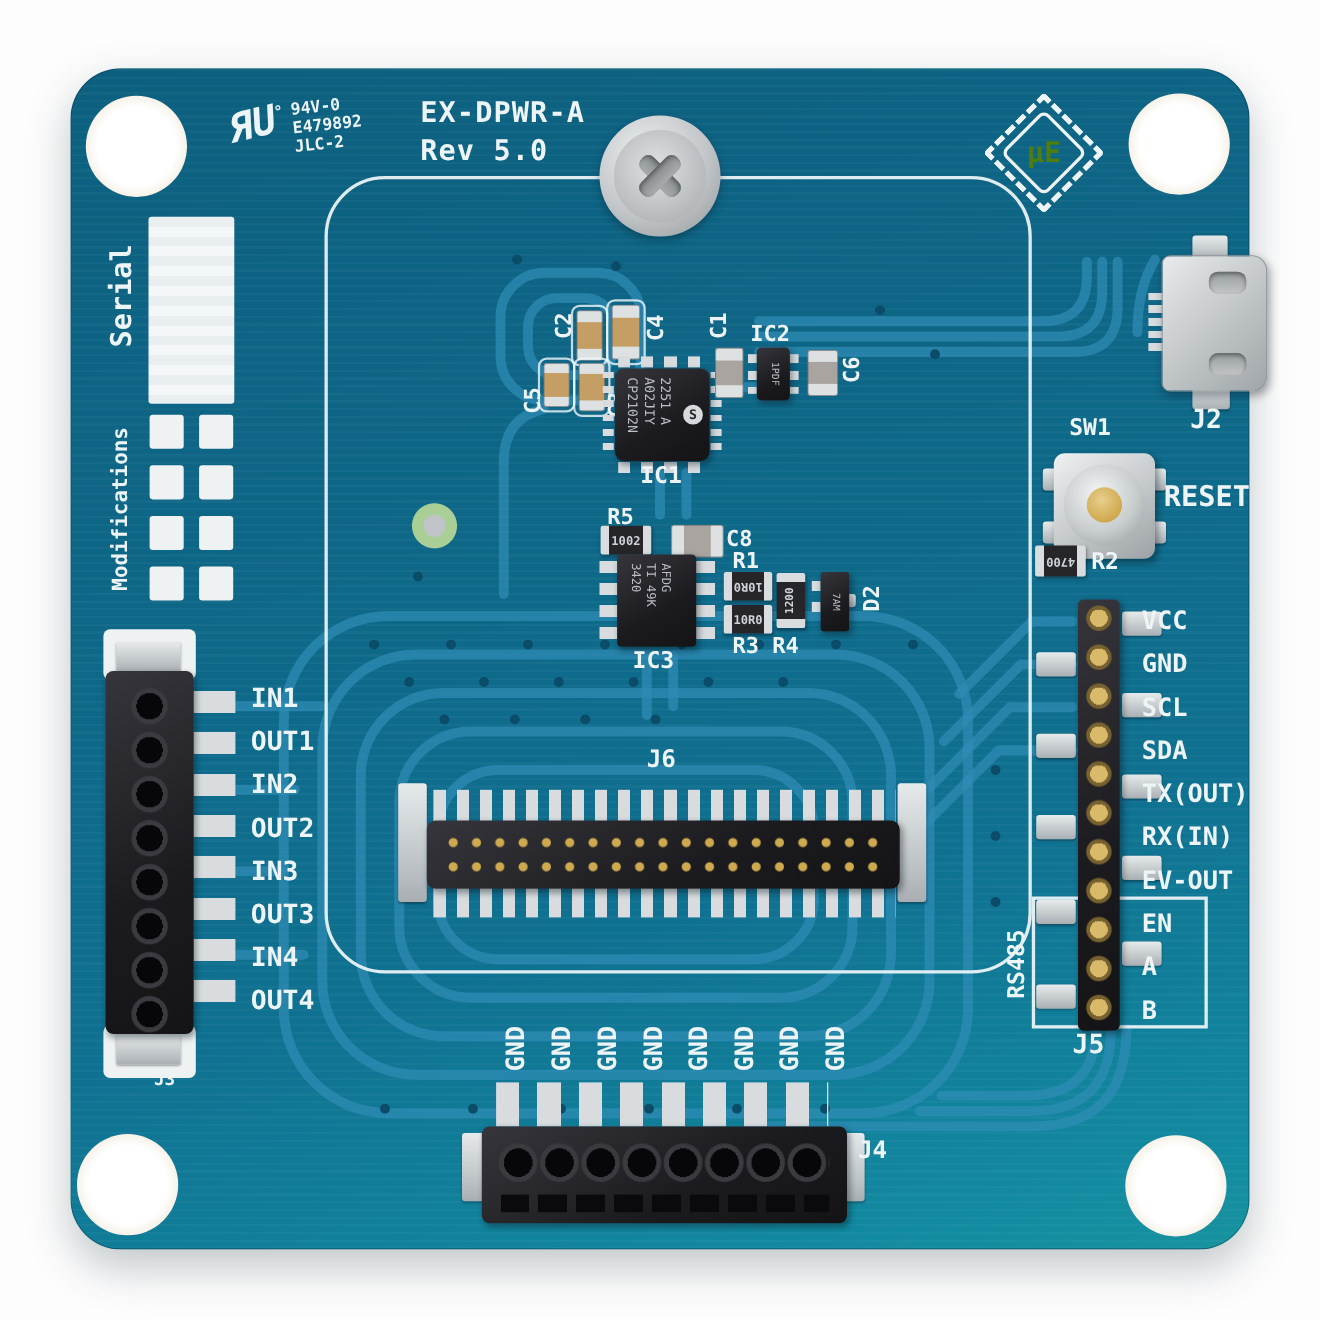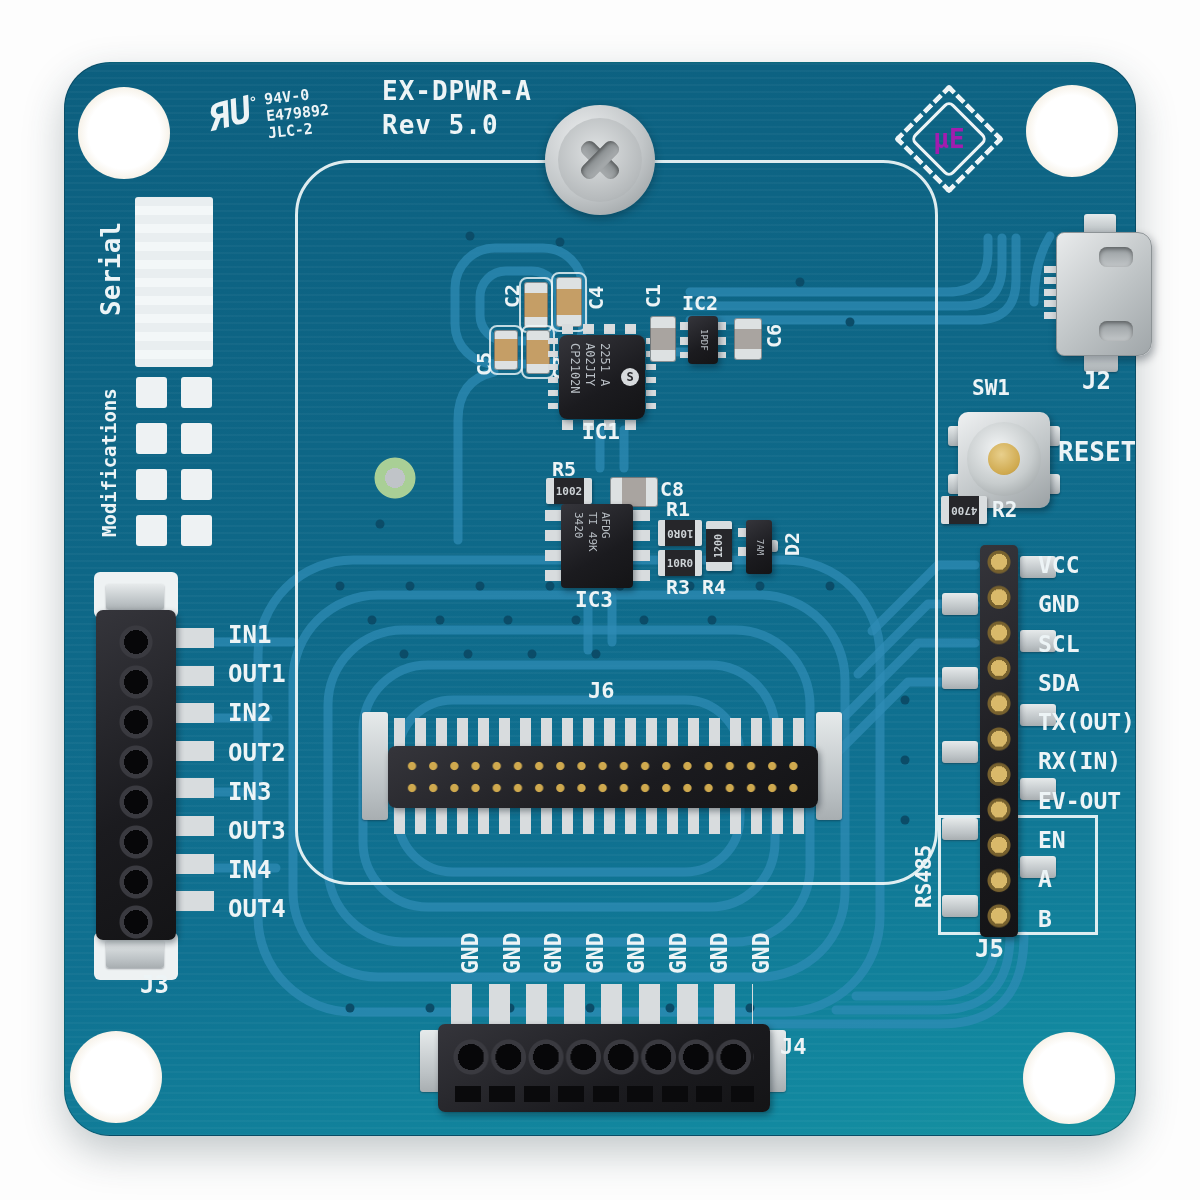--- a/index.html
+++ b/index.html
@@ -60,21 +60,21 @@
   
   .screw-o{border-radius:50%;background:radial-gradient(circle at 38% 32%,#eceeef,#c2c6c8 55%,#8f9597 100%);
         box-shadow:0 3px 8px rgba(0,20,30,.35);}
   .screw-i{border-radius:50%;background:radial-gradient(circle at 45% 40%,#dfe2e3,#b6babc 70%,#9aa0a2);}
   .screw-bar{border-radius:7px;background:linear-gradient(180deg,#84898b,#a9adaf);box-shadow:inset 0 2px 4px rgba(0,0,0,.35);}
 
   
   .ue-outer{position:absolute;inset:4px;transform:rotate(45deg);border:5px dashed #edf4f6;border-radius:4px;}
   .ue-inner{position:absolute;inset:15px;transform:rotate(45deg);border:3px solid #edf4f6;border-radius:7px;}
   .ue-text{position:absolute;inset:0;display:flex;align-items:center;justify-content:center;
-        color:#a21caf;font-weight:bold;font-size:26px;}
+        color:#4d7c0f;font-weight:bold;font-size:26px;}
 
   .sw-base{background:linear-gradient(145deg,#eff1f2,#c3c8ca 55%,#9ba1a4);border-radius:10px;
         box-shadow:2px 3px 6px rgba(0,15,25,.4);}
   .sw-ring{border-radius:50%;background:radial-gradient(circle at 42% 36%,#f2f4f5,#c7cccd 55%,#8f9597);}
   .sw-btn{border-radius:50%;background:radial-gradient(circle at 42% 36%,#e8cf8c,#cfa94e 70%,#a9853a);}
 
   .usb{background:linear-gradient(135deg,#e9ebec,#bfc4c6 55%,#a0a6a9);border:1px solid #8d9396;
        border-radius:8px 14px 14px 8px;box-shadow:2px 4px 8px rgba(0,15,25,.35);}
   .usb-slot{background:linear-gradient(180deg,#969c9f,#c2c6c8);border-radius:8px;box-shadow:inset 0 2px 4px rgba(0,0,0,.4);}
 
@@ -164,21 +164,21 @@
   <div class="abs silk" style="left:208px;top:92px;font-size:36px;font-style:italic;transform:rotate(-14deg);">
     <span>ЯU</span><sup style="font-size:14px;">°</sup>
   </div>
   <div class="abs silk" style="left:266px;top:88px;font-size:15px;line-height:17px;transform:rotate(-6deg);">
 
   <div style="padding-left:0;">94V-0</div>
       <div style="padding-left:0;">E479892</div>
       <div style="padding-left:0;">JLC-2</div>
     </div>
 
-  <div class="abs silk" style="left:382px;top:74px;font-size:26px;line-height:34px;letter-spacing:1px;">
+  <div class="abs silk" style="left:382px;top:86px;font-size:26px;line-height:34px;letter-spacing:1px;">
     <div>EX-DPWR-A</div>
     <div>Rev 5.0</div>
   </div>
 
   <div class="abs" style="left:906px;top:96px;width:86px;height:86px;">
     <div class="ue-outer"></div>
     <div class="ue-inner"></div>
     <div class="ue-text">μE</div>
   </div>
 
@@ -355,21 +355,21 @@
 
   <span>IN1</span>
       <span>OUT1</span>
       <span>IN2</span>
       <span>OUT2</span>
       <span>IN3</span>
       <span>OUT3</span>
       <span>IN4</span>
       <span>OUT4</span>
     </div>
-  <div class="abs silk" style="left:140px;top:972px;font-size:24px;">J3</div>
+  <div class="abs silk" style="left:140px;top:972px;font-size:16px;">J3</div>
 
 
   <div class="abs silk" style="left:588px;top:678px;font-size:22px;">J6</div>
   <div class="abs pad" style="left:362px;top:712px;width:26px;height:108px;"></div>
   <div class="abs pad" style="left:816px;top:712px;width:26px;height:108px;"></div>
   <div class="abs pins-h" style="left:394px;top:718px;width:420px;height:32px;"></div>
   <div class="abs pins-h" style="left:394px;top:806px;width:420px;height:28px;"></div>
   <div class="abs blackbody" style="left:388px;top:746px;width:430px;height:62px;border-radius:8px;">
     <div class="abs golddots" style="left:14px;top:12px;width:404px;height:16px;"></div>
     <div class="abs golddots" style="left:14px;top:34px;width:404px;height:16px;"></div>

